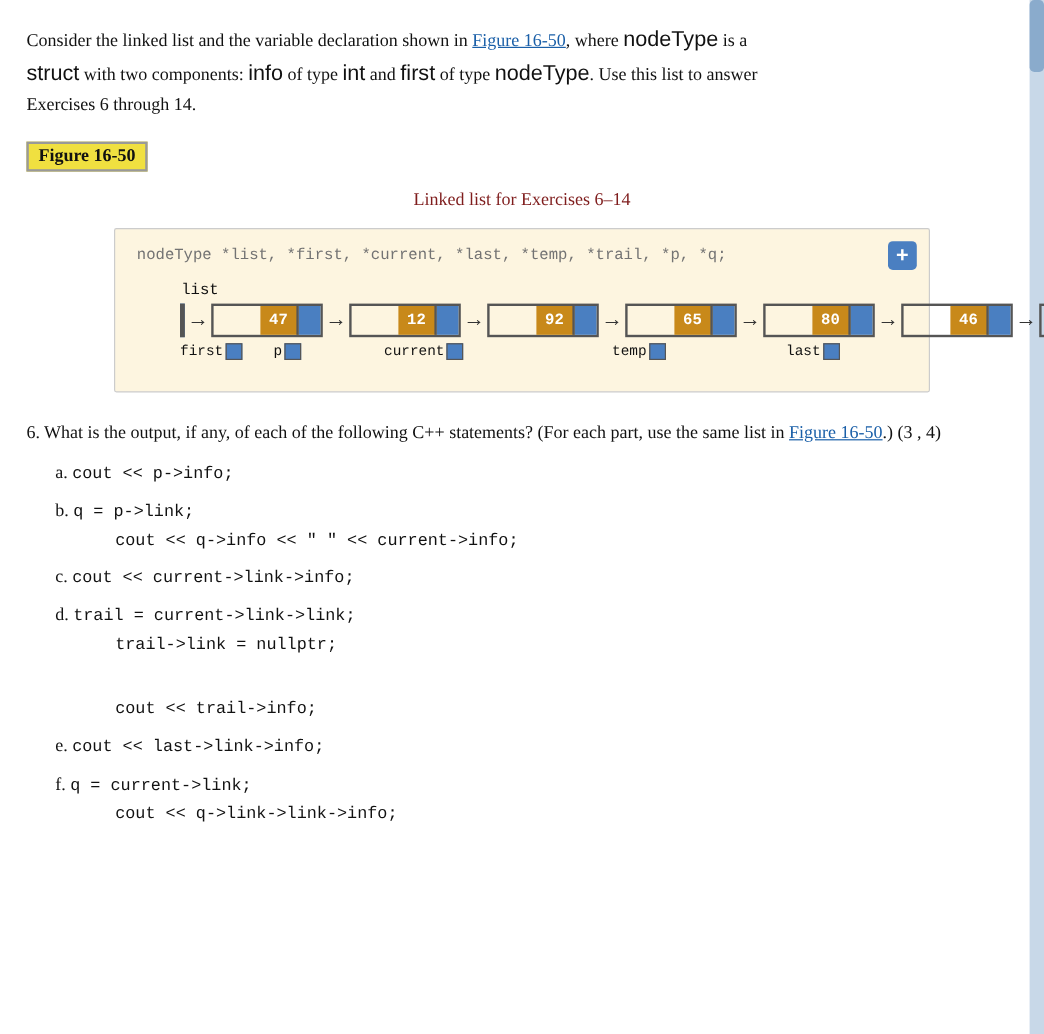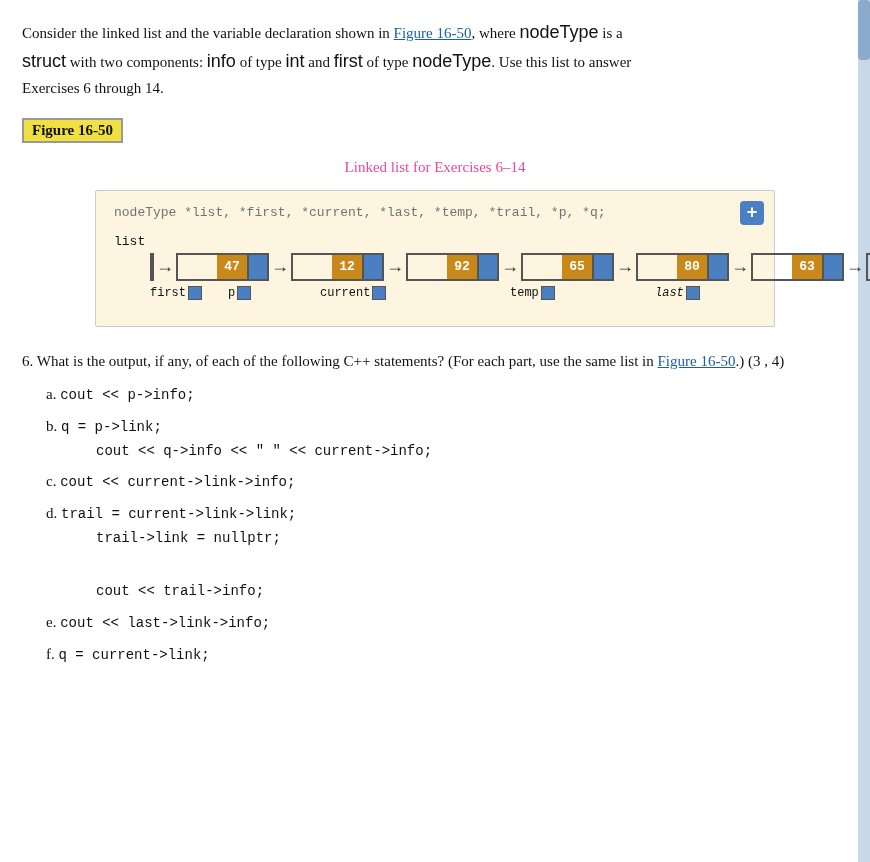--- a/index.html
+++ b/index.html
@@ -33,21 +33,21 @@
       display: inline-block;
       padding: 2px 8px;
       font-weight: bold;
       font-size: 15px;
       margin-bottom: 8px;
     }
     .figure-title {
       text-align: center;
       font-size: 15px;
       margin-bottom: 14px;
-      color: #ec4899;
+      color: #7f1d1d;
     }
     .figure-box {
       background: #fdf5e0;
       border: 1.5px solid #ccc;
       border-radius: 2px;
       padding: 14px 18px 18px 18px;
       margin: 0 auto 22px auto;
       width: 680px;
       position: relative;
     }
@@ -60,20 +60,21 @@
     .list-label-row {
       display: flex;
       align-items: center;
       margin-bottom: 4px;
     }
     .list-label {
       font-family: 'Courier New', Courier, monospace;
       font-size: 13px;
       margin-right: 6px;
       min-width: 36px;
+      margin-left: 37px;
     }
     .nodes-row {
       display: flex;
       align-items: center;
       margin-left: 36px;
       flex-wrap: nowrap;
     }
     .node {
       display: flex;
       flex-direction: row;
@@ -267,21 +268,21 @@
       <div class="node">
         <div class="node-box">
           <div class="node-info">80</div>
           <div class="node-link"></div>
         </div>
         <div class="node-arrow">→</div>
       </div>
 
       <div class="node">
         <div class="node-box">
-          <div class="node-info">63</div>
+          <div class="node-info">46</div>
           <div class="node-link"></div>
         </div>
         <div class="node-arrow">→</div>
       </div>
 
       <div class="node">
         <div class="node-box">
           <div class="node-info">5</div>
           <div class="node-link"></div>
         </div>
@@ -296,21 +297,21 @@
         <div class="end-arrow">↓</div>
       </div>
     </div>
 
     <div style="margin-left:36px; display:flex; margin-top:5px; position:relative; height:22px;">
 
       <span class="ptr-label" style="left:0px;">first<span style="display:inline-block;width:14px;height:14px;background:#4a7fc1;border:1.5px solid #555;vertical-align:middle;margin-left:2px;"></span></span>
       <span class="ptr-label" style="left:78px;">p<span style="display:inline-block;width:14px;height:14px;background:#4a7fc1;border:1.5px solid #555;vertical-align:middle;margin-left:2px;"></span></span>
       <span class="ptr-label" style="left:170px;">current<span style="display:inline-block;width:14px;height:14px;background:#4a7fc1;border:1.5px solid #555;vertical-align:middle;margin-left:2px;"></span></span>
       <span class="ptr-label" style="left:360px;">temp<span style="display:inline-block;width:14px;height:14px;background:#4a7fc1;border:1.5px solid #555;vertical-align:middle;margin-left:2px;"></span></span>
-      <span class="ptr-label" style="left:505px;font-style:italic;">last<span style="display:inline-block;width:14px;height:14px;background:#4a7fc1;border:1.5px solid #555;vertical-align:middle;margin-left:2px;"></span></span>
+      <span class="ptr-label" style="left:505px;">last<span style="display:inline-block;width:14px;height:14px;background:#4a7fc1;border:1.5px solid #555;vertical-align:middle;margin-left:2px;"></span></span>
     </div>
   </div>
 
   <div class="question-block">
     <p class="question-text">
       <span>6.</span>
       <span>What is the output, if any, of each of the following C++ statements? (For each part, use the same list in </span><a href="#">Figure 16-50</a><span>.) (3 , 4)</span>
     </p>
 
     <div class="part">
@@ -331,16 +332,17 @@
       <code class="part-sub">trail-&gt;link = nullptr;</code><br>
       <code class="part-sub">cout &lt;&lt; trail-&gt;info;</code>
     </div>
 
     <div class="part">
       <span>e. </span><code class="part-code">cout &lt;&lt; last-&gt;link-&gt;info;</code>
     </div>
 
     <div class="part">
       <span>f. </span><code class="part-code">q = current-&gt;link;</code><br>
+      <code class="part-sub">cout &lt;&lt; q-&gt;link-&gt;link-&gt;info;</code>
     </div>
   </div>
 
 </div>
 
 </body></html>

